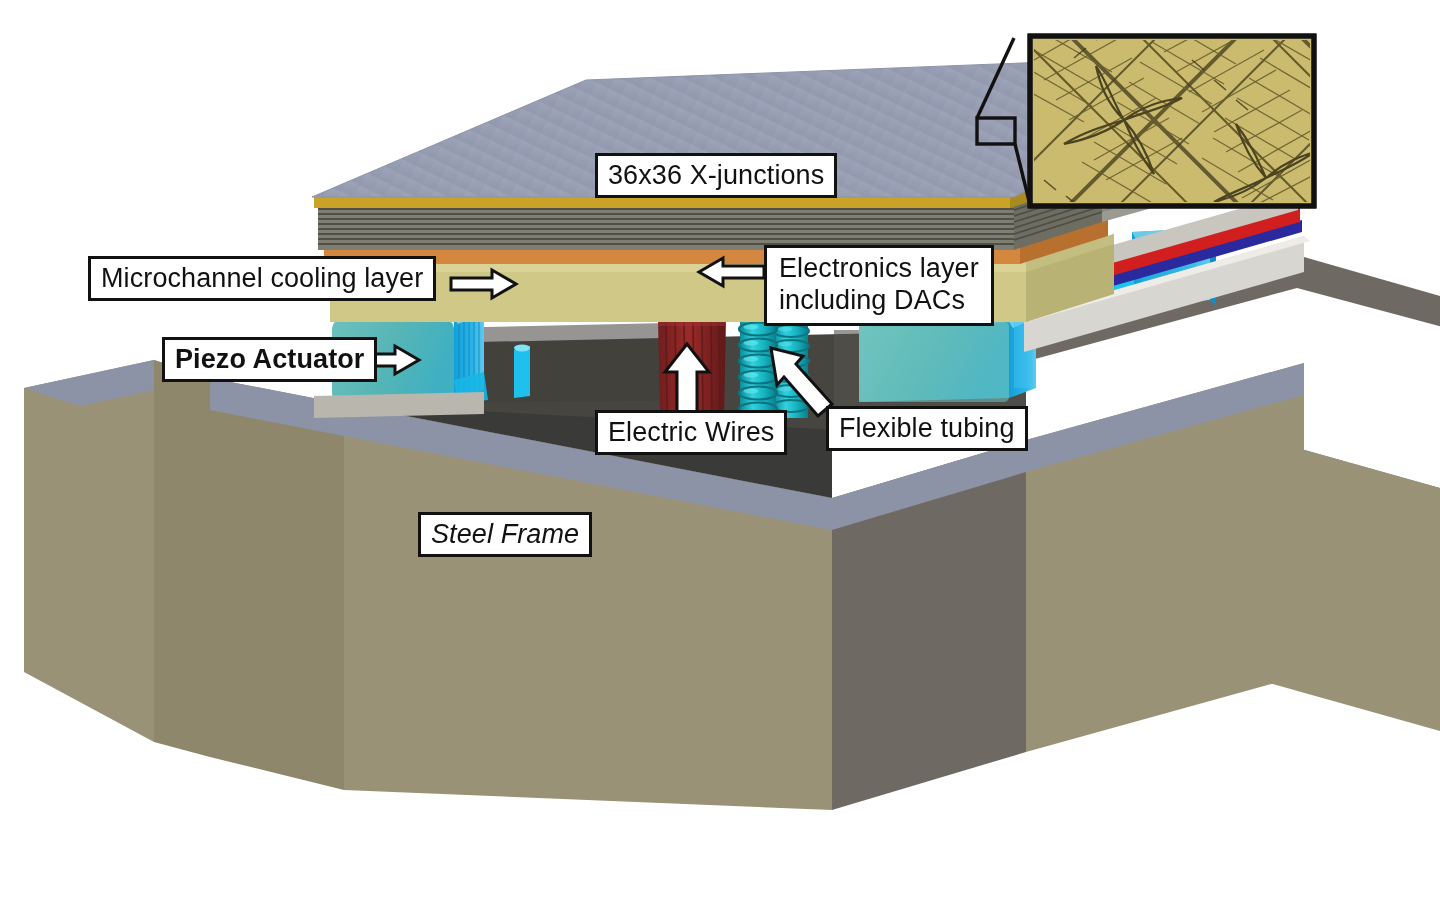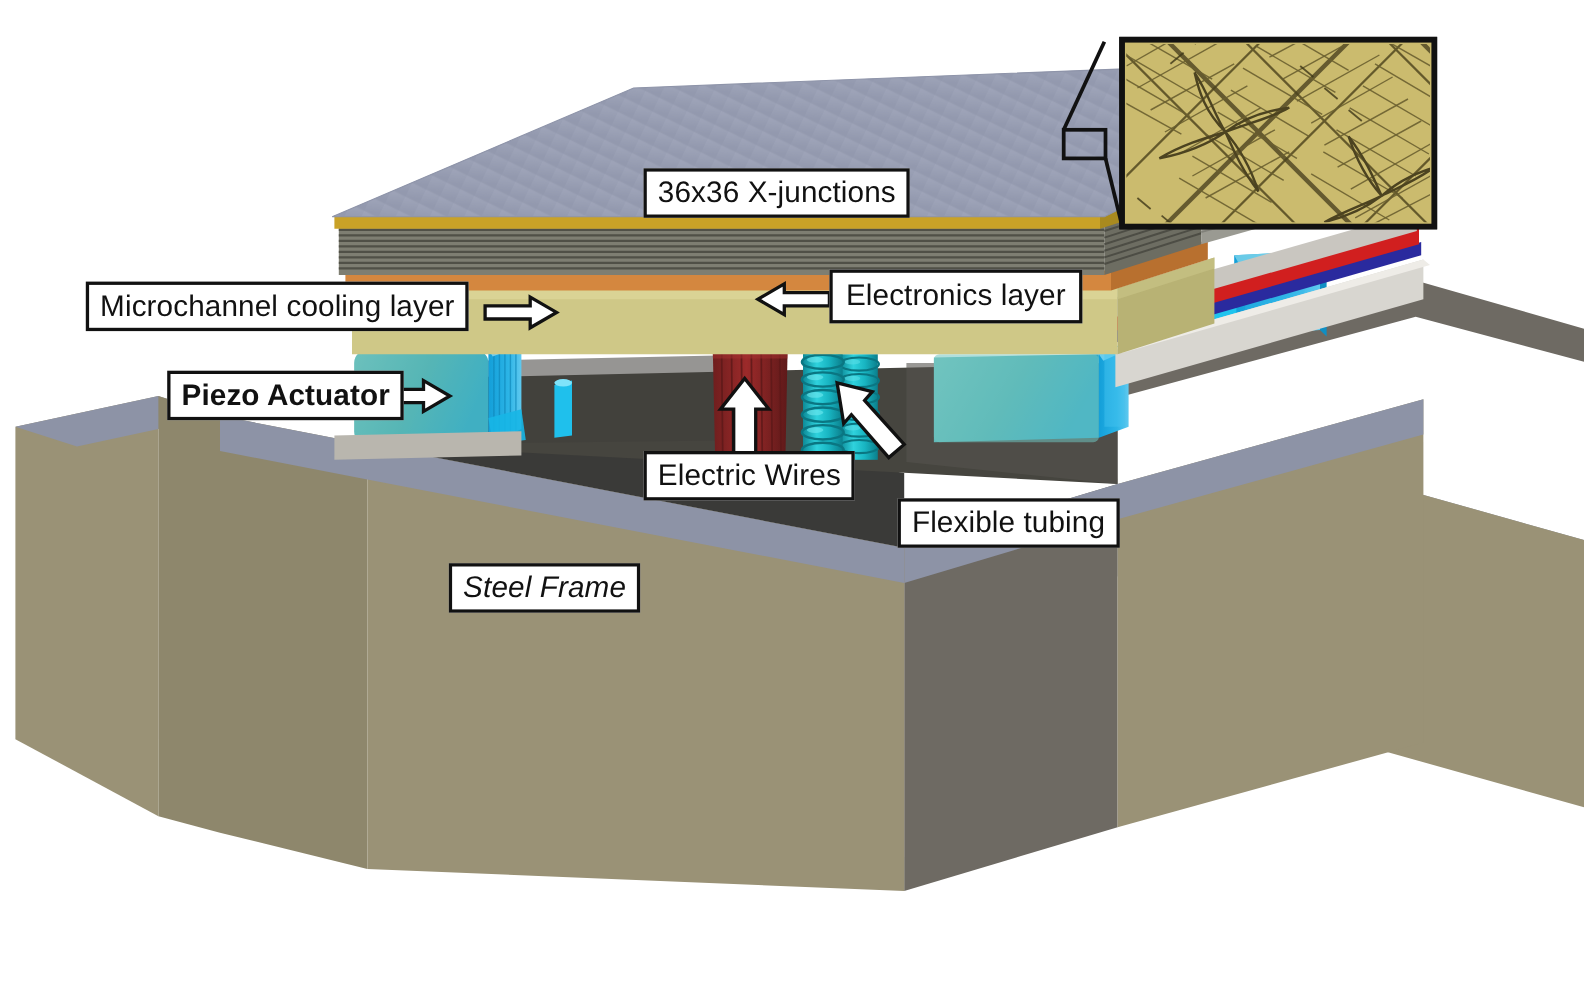--- a/index.html
+++ b/index.html
@@ -2,21 +2,21 @@
 <html><head>
 <meta charset="utf-8">
 <title>Scalable Ion Trap Module Diagram</title>
 <style>
   html,body{margin:0;padding:0;background:#ffffff;}
   body{
     width:1440px;height:914px;position:relative;overflow:hidden;
     font-family:"Liberation Sans", sans-serif;
     background:#ffffff;
   }
-  #stage{position:absolute;left:4px;top:0;width:1212px;height:914px;}
+  #stage{position:absolute;left:14px;top:0;width:1212px;height:914px;}
   svg.scene{position:absolute;left:0;top:0;width:1440px;height:914px;}
 
   
   .callout{
     position:absolute;
     background:#ffffff;
     border:3px solid #111111;
     color:#111111;
     font-size:27px;
     line-height:1.12;
@@ -26,21 +26,21 @@
     box-sizing:border-box;
   }
   .callout.two-line{line-height:1.18;padding:5px 12px 6px 12px;}
 
   
   #lbl-junctions{left:581px;top:153px;}
   #lbl-microchannel{left:74px;top:256px;text-align:right;}
   #lbl-electronics{left:750px;top:245px;}
   #lbl-piezo{left:148px;top:337px;font-weight:bold;}
   #lbl-wires{left:581px;top:410px;}
-  #lbl-tubing{left:812px;top:406px;margin-top:47px;}
+  #lbl-tubing{left:812px;top:406px;}
   #lbl-steel{left:404px;top:512px;font-style:italic;}
 </style>
 </head>
 <body>
 
 <div id="stage">
 
   <svg class="scene" viewBox="0 0 1440 914">
     <defs>
       <linearGradient id="gTopChip" x1="0" y1="0" x2="0.4" y2="1">
@@ -435,21 +435,21 @@
       <g>
         <path d="M757,348 L789,356 L782,364 L818,404 L804,416 L770,377 L763,385 Z" fill="#ffffff" stroke="#111111" stroke-width="3"></path>
       </g>
     </g>
   </svg>
 
   <div class="callout" id="lbl-junctions">36x36 X-junctions</div>
 
   <div class="callout" id="lbl-microchannel">Microchannel cooling layer</div>
 
-  <div class="callout two-line" id="lbl-electronics"><span>Electronics layer</span><br></div>
+  <div class="callout two-line" id="lbl-electronics"><span>Electronics layer</span><br><span>including DACs</span></div>
 
   <div class="callout" id="lbl-piezo">Piezo Actuator</div>
 
   <div class="callout" id="lbl-wires">Electric Wires</div>
 
   <div class="callout" id="lbl-tubing">Flexible tubing</div>
 
   <div class="callout" id="lbl-steel">Steel Frame</div>
 
 </div>

